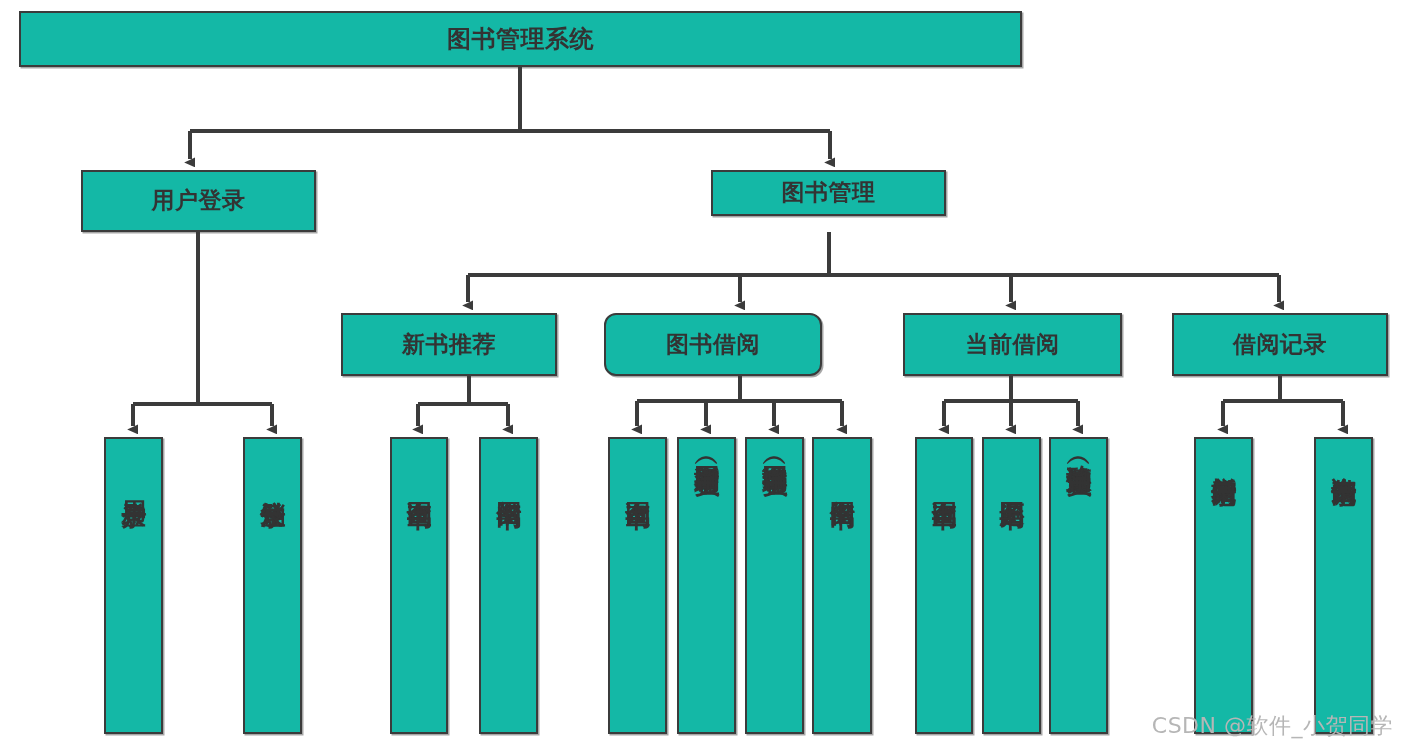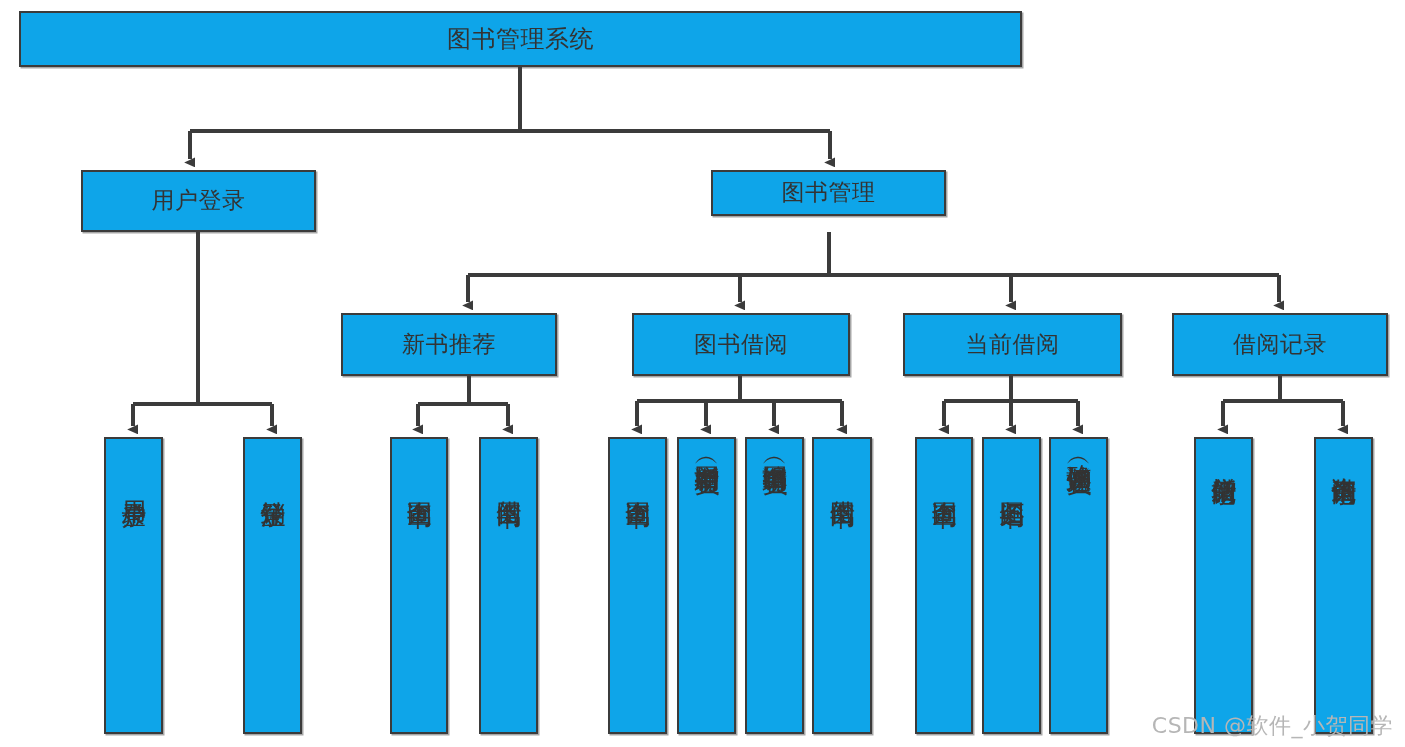--- a/index.html
+++ b/index.html
@@ -23,26 +23,27 @@
     left: 0;
     top: 0;
     width: 1405px;
     height: 747px;
     pointer-events: none;
   }
   .node {
     position: absolute;
     box-sizing: border-box;
     border: 2px solid #3b3b3b;
-    background: #0ea5e9;
+    background: #14b8a6;
     display: flex;
     align-items: center;
     justify-content: center;
     color: #333333;
     box-shadow: 1.5px 1.5px 0 rgba(60,60,60,0.45);
+    font-weight: bold;
   }
   .node .label {
     display: block;
     text-align: center;
     line-height: 1.18;
     letter-spacing: 0.5px;
     white-space: nowrap;
   }
   .node.h .label {
     font-size: 23px;
@@ -140,21 +141,21 @@
   <div class="node h" style="left:81px; top:170px; width:235px; height:62px;">
     <span class="label">用户登录</span>
   </div>
   <div class="node h" style="left:711px; top:170px; width:235px; height:46px;">
     <span class="label">图书管理</span>
   </div>
 
   <div class="node h" style="left:341px; top:313px; width:216px; height:63px;">
     <span class="label">新书推荐</span>
   </div>
-  <div class="node h" style="left:632px; top:313px; width:218px; height:63px;">
+  <div class="node h" style="left:604px; top:313px; width:218px; height:63px;border-radius:12px;">
     <span class="label">图书借阅</span>
   </div>
   <div class="node h" style="left:1172px; top:313px; width:216px; height:63px;">
     <span class="label">借阅记录</span>
   </div>
   <div class="node h" style="left:903px; top:313px; width:219px; height:63px;">
     <span class="label">当前借阅</span>
   </div>
 
   <div class="node v" style="left:104px; top:437px; width:59px; height:297px;">

